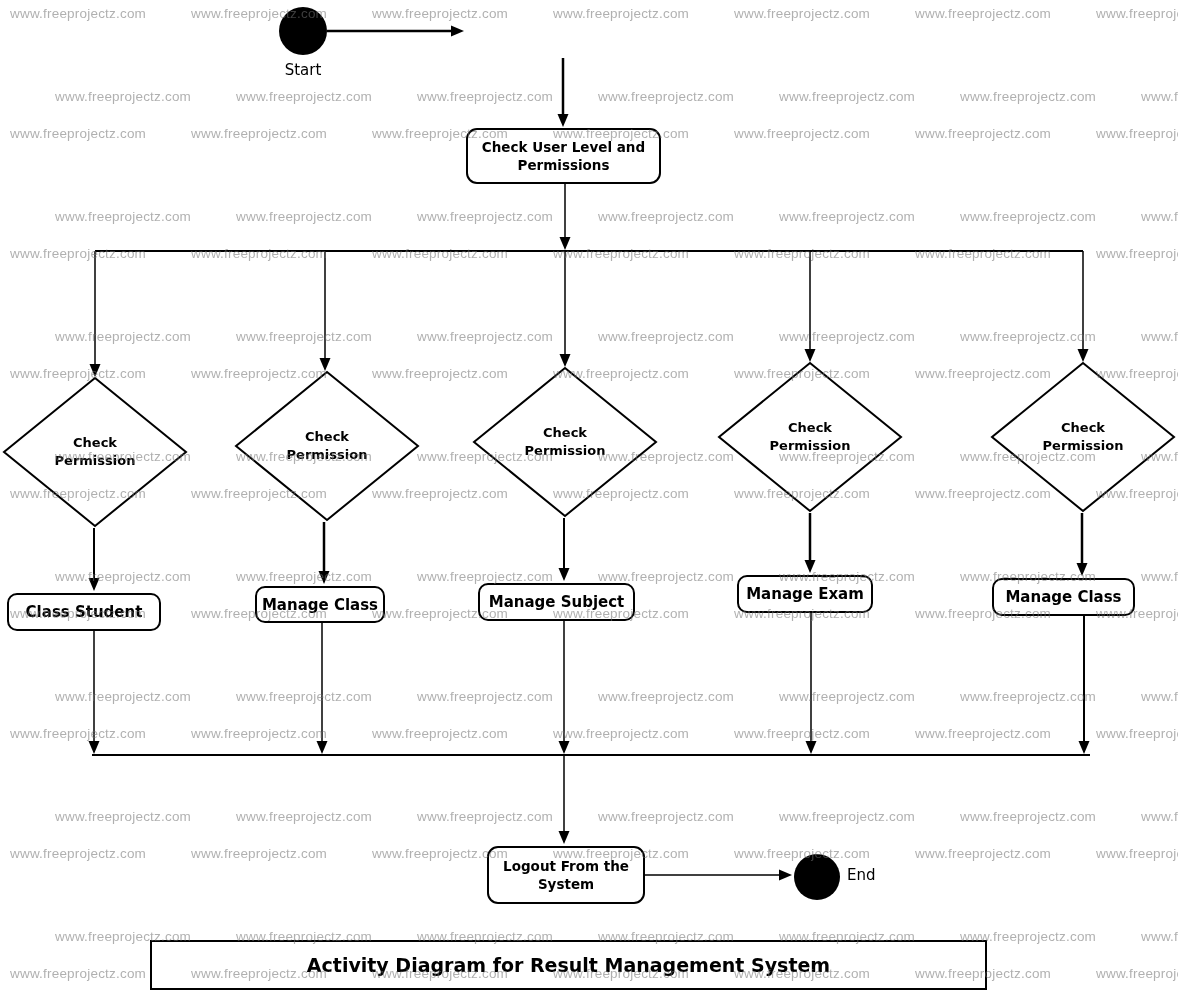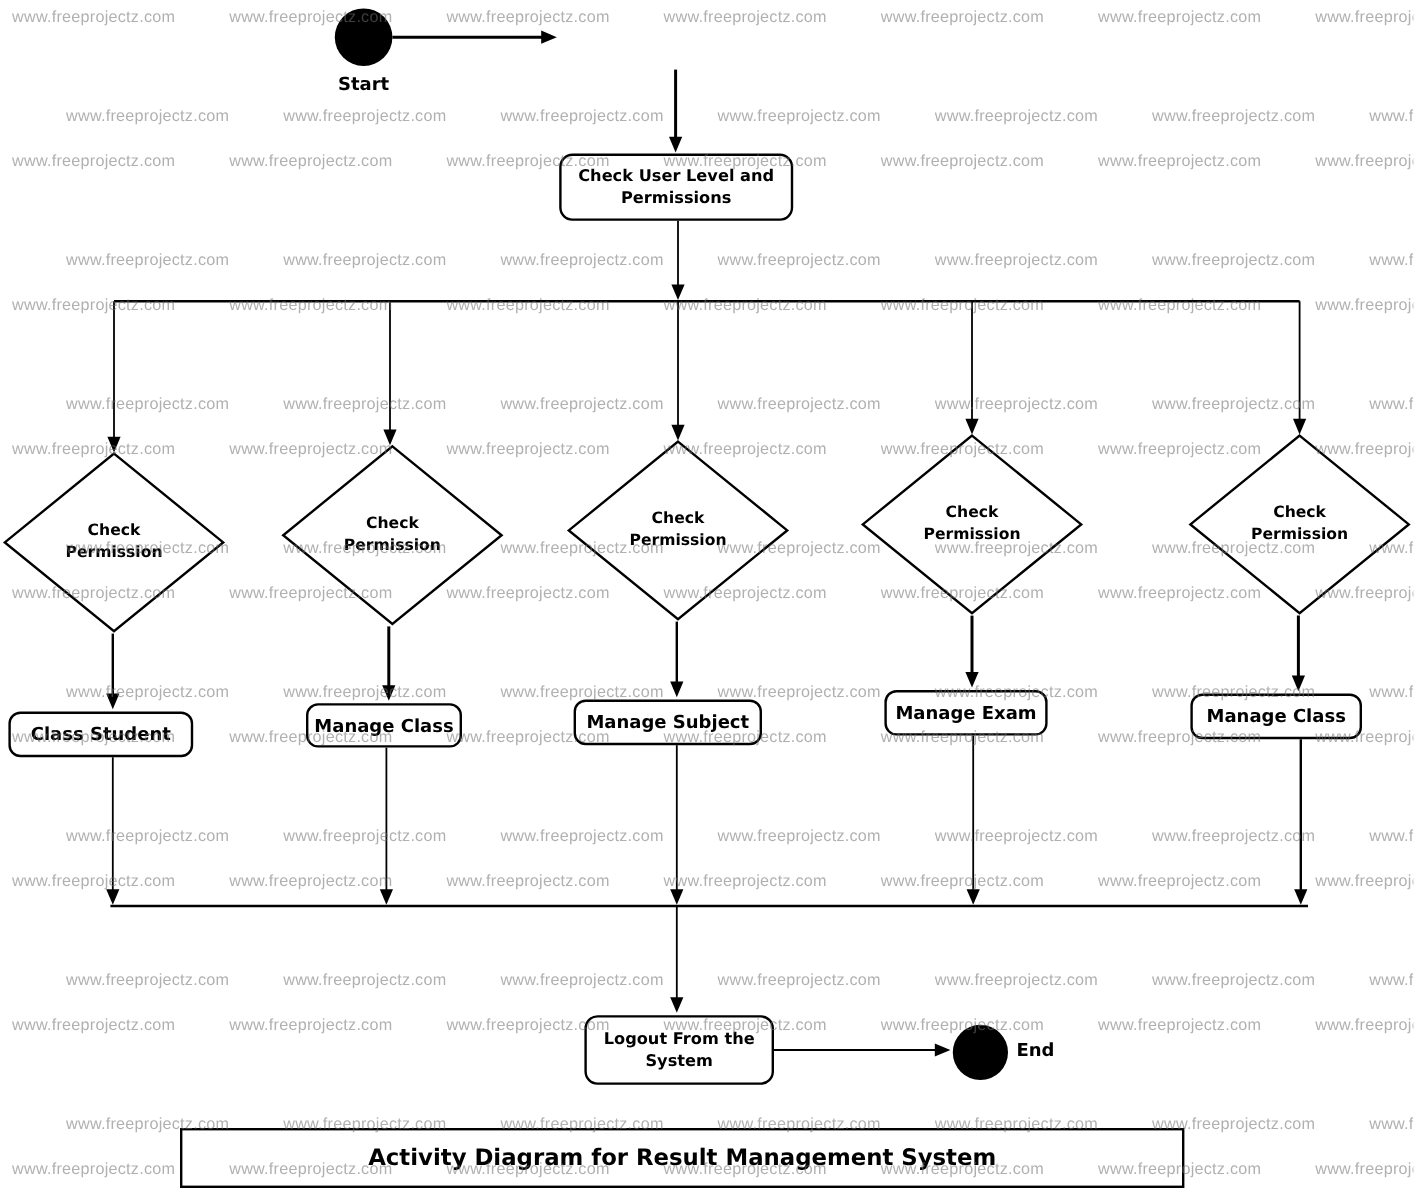--- a/index.html
+++ b/index.html
@@ -9,21 +9,21 @@
   }
   .stage *{box-sizing:border-box;}
   #edge-layer{position:absolute;left:0;top:0;z-index:1;}
   .node{position:absolute;z-index:2;}
   .rbox{
     background:#ffffff;border:2.5px solid #000000;border-radius:11px;
     display:flex;align-items:center;justify-content:center;text-align:center;
     font-weight:bold;color:#000;line-height:18px;font-size:13.5px;
   }
   .circle{background:#000000;border-radius:50%;}
-  .flow-label{position:absolute;z-index:2;font-weight:bold;font-size:15px;color:#000;text-align:center;}
+  .flow-label{position:absolute;z-index:2;font-weight:normal;font-size:15px;color:#000;text-align:center;}
   #start-node{left:279px;top:7px;width:48px;height:48px;}
   #start-label{left:266px;top:61px;width:74px;}
   #login-node{left:465px;top:5px;width:193px;height:53px;padding:0 13px;}
   #checkuser-node{left:466px;top:128px;width:195px;height:56px;padding:0 10px;}
   #logout-node{left:487px;top:846px;width:158px;height:58px;padding:0 12px;}
   #end-node{left:794px;top:854px;width:46px;height:46px;}
   #end-label{left:847px;top:866px;width:50px;text-align:left;}
   .diamond{position:absolute;z-index:2;width:186px;height:152px;}
   .diamond svg{position:absolute;left:0;top:0;}
   .diamond .dlabel{

